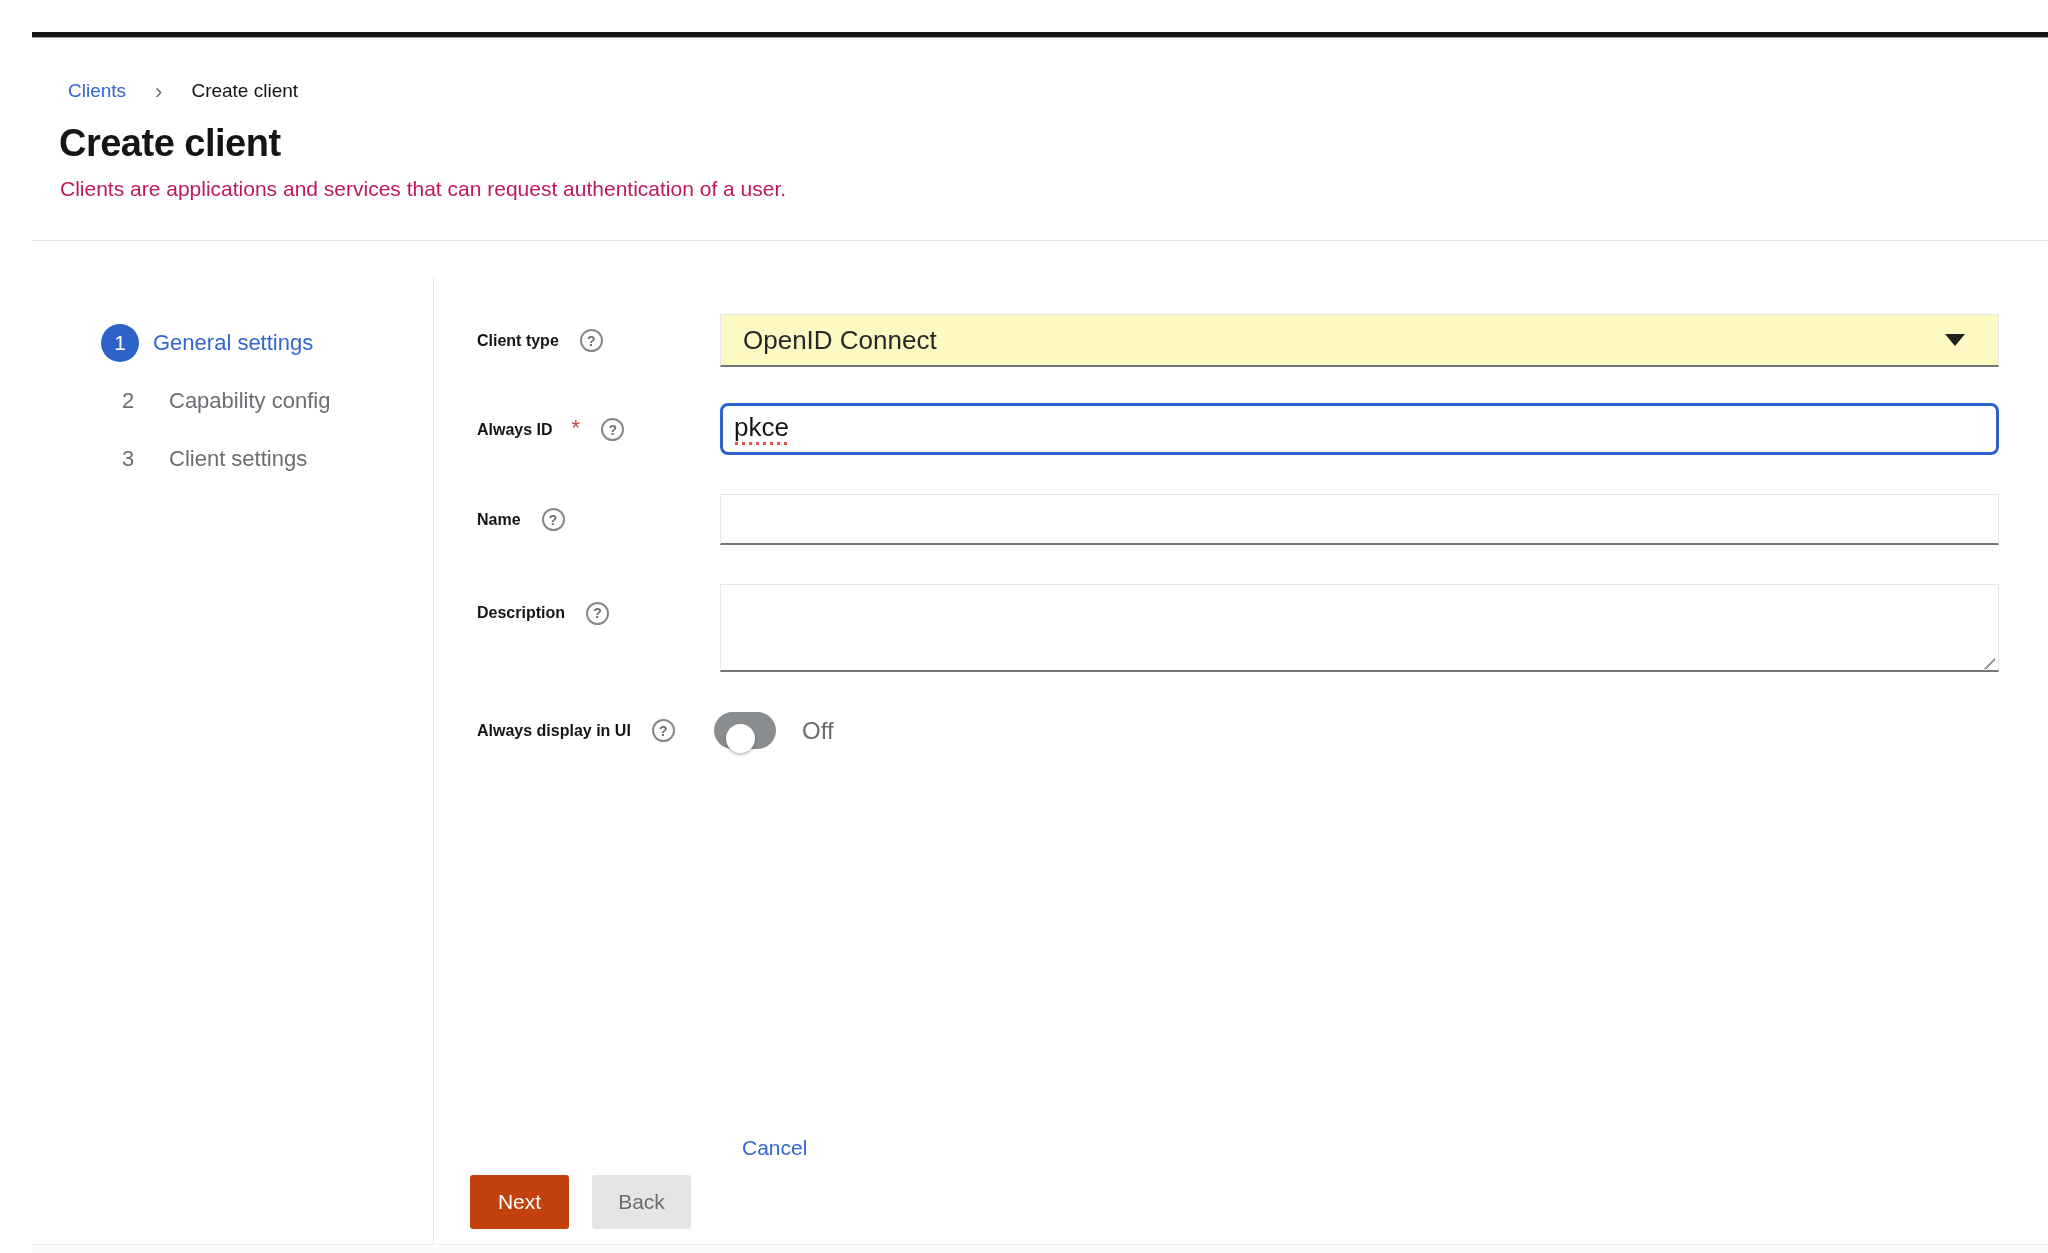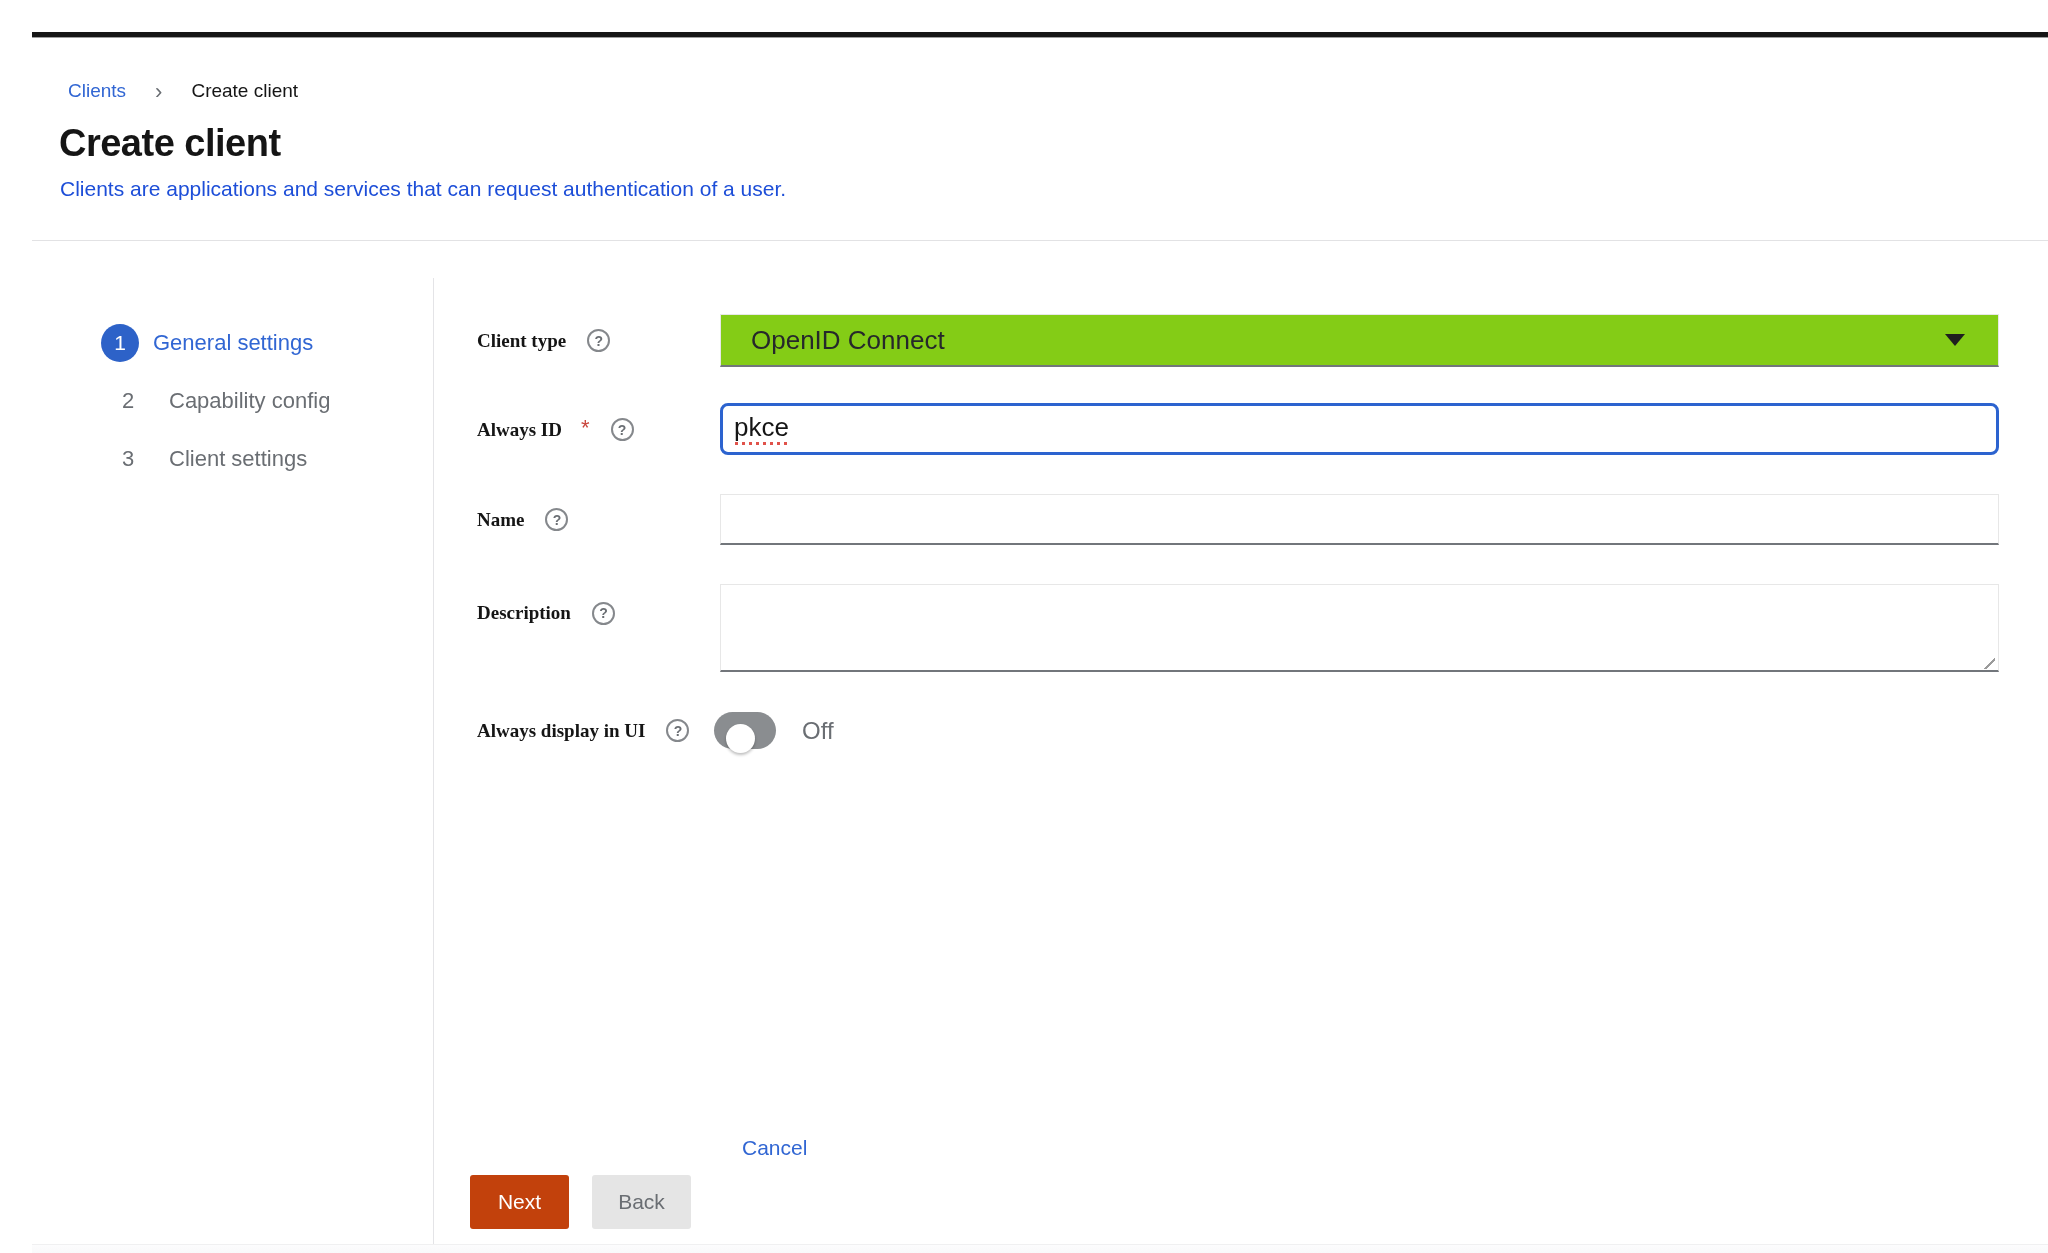--- a/index.html
+++ b/index.html
@@ -14,48 +14,48 @@
 
   
   .breadcrumb { position: absolute; left: 28px; top: 40px; display: flex; align-items: center;
                 gap: 13px; font-size: 19px; }
   .breadcrumb .bc-link { color: #3166d3; text-decoration: none; cursor: pointer; }
   .breadcrumb .bc-sep { color: #6a6e73; font-size: 22px; line-height: 19px; }
   .breadcrumb .bc-current { color: #151515; }
 
   .page-title { position: absolute; left: 27px; top: 90px; font-size: 38px; font-weight: 700;
                 letter-spacing: -0.5px; color: #151515; }
-  .page-subtitle { position: absolute; left: 28px; top: 145px; font-size: 21px; color: #1d4ed8; }
+  .page-subtitle { position: absolute; left: 28px; top: 145px; font-size: 21px; color: #be185d; }
 
   .hdivider { position: absolute; left: 0; top: 208px; width: 2048px; height: 1px; background: #e2e2e4; }
   .vdivider { position: absolute; left: 401px; top: 246px; width: 1px; height: 990px; background: #e4e4e7; }
 
   
   .wizard-nav { position: absolute; left: 60px; top: 283px; }
   .wizard-step { display: flex; align-items: center; height: 40px; margin-bottom: 18px; cursor: pointer; }
   .step-num { width: 40px; height: 40px; display: flex; align-items: center; justify-content: center;
               font-size: 22px; color: #6a6e73; flex: none; }
   .wizard-step.active .step-num { background: #2d62c8; color: #ffffff; border-radius: 50%;
                                   width: 38px; height: 38px; margin: 1px; font-size: 21px; }
   .step-label { margin-left: 13px; font-size: 22px; color: #6a6e73; }
   .wizard-step.active .step-label { color: #3166d3; }
 
   
   .form-label-row { position: absolute; left: 437px; display: flex; align-items: center; }
-  .form-label { font-size: 19px; font-weight: 700; color: #151515; font-family: Liberation Serif, serif; }
+  .form-label { font-size: 16px; font-weight: 700; color: #151515; }
   .required-star { color: #c9463d; font-size: 22px; margin-left: 11px; position: relative; top: -2px; }
   .help-icon { display: inline-flex; align-items: center; justify-content: center;
                width: 23px; height: 23px; border: 2px solid #85888c; border-radius: 50%;
                color: #6a6e73; font-size: 14px; font-weight: 700; margin-left: 13px;
                flex: none; cursor: pointer; }
 
   
   .pf-select { position: absolute; left: 688px; top: 282px; width: 1279px; height: 53px;
-               background: #84cc16; border: 1px solid #e7e7e7; border-bottom: 2px solid #72767b;
-               display: flex; align-items: center; padding: 0 25px 0 22px; cursor: pointer; }
+               background: #fef9c3; border: 1px solid #e7e7e7; border-bottom: 2px solid #72767b;
+               display: flex; align-items: center; padding: 0 25px 0 14px; cursor: pointer; }
   .select-value { font-size: 26px; color: #26282b; }
   .caret-icon { margin-left: auto; width: 0; height: 0;
                 border-left: 10px solid transparent; border-right: 10px solid transparent;
                 border-top: 12px solid #1f1f1f; }
 
   .client-id-input { position: absolute; left: 688px; top: 371px; width: 1279px; height: 52px;
                      border: 3px solid #2c63cf; border-radius: 8px; outline: none;
                      font-family: "Liberation Sans", sans-serif; font-size: 26px; color: #151515;
                      padding: 0 19px 4px 11px; background-color: #fff;
                      background-image: repeating-linear-gradient(to right, #e0524a 0 3px, transparent 3px 7px);

